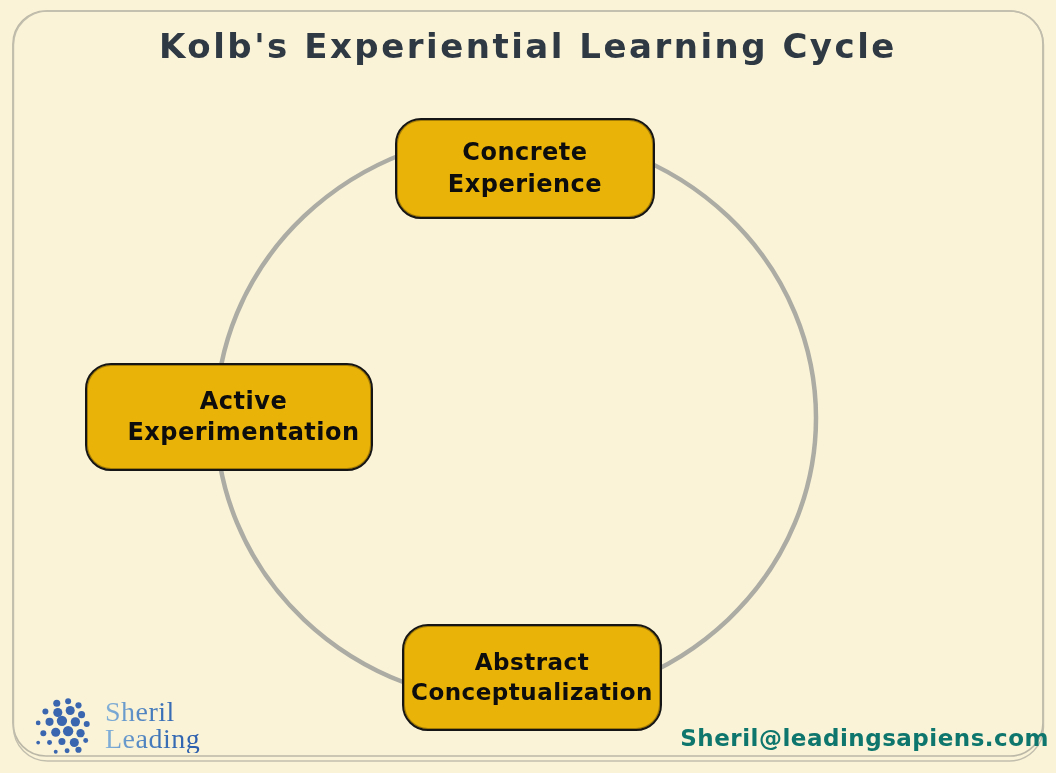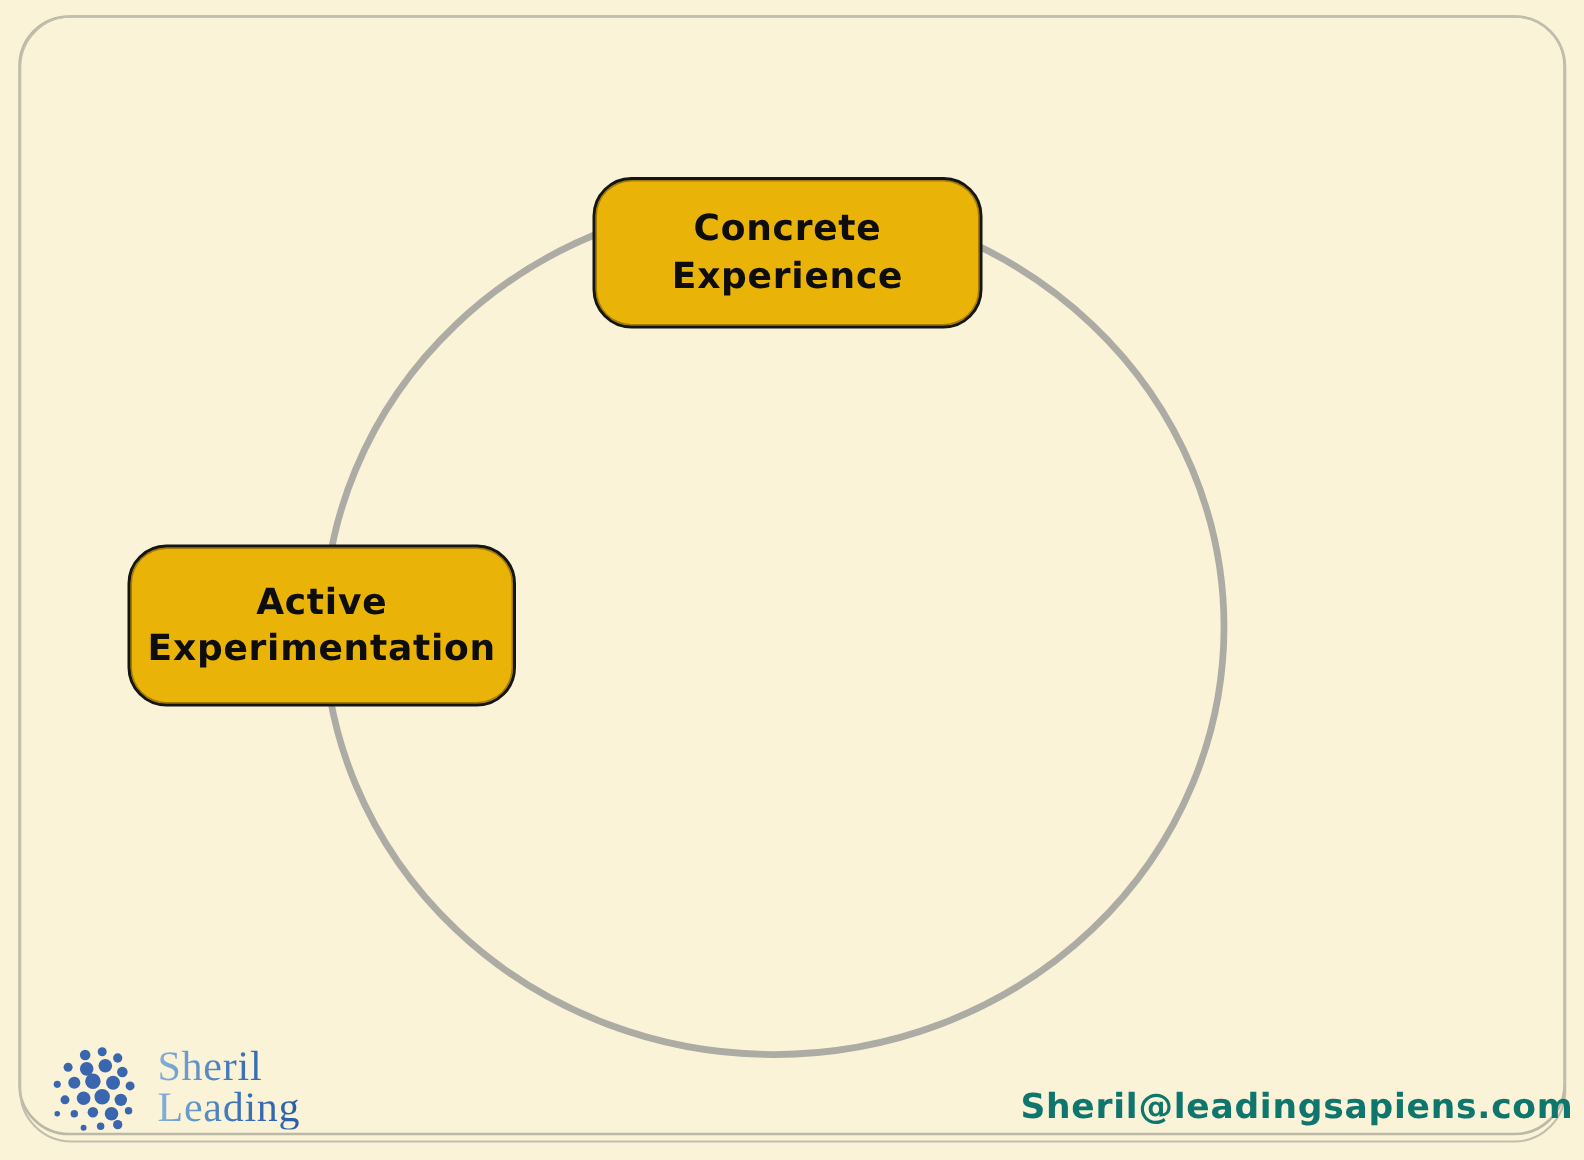--- a/index.html
+++ b/index.html
@@ -48,21 +48,21 @@
     font-size: 24px;
     font-weight: 700;
     line-height: 1.3;
     color: #0d0d0d;
     white-space: pre-line;
     letter-spacing: 0.5px;
   }
   .node-top    { left: 395px; top: 118px; width: 256px; height: 97px; }
   .node-right  { left: 682px; top: 357px; width: 254px; height: 110px; }
   .node-bottom { left: 402px; top: 624px; width: 256px; height: 103px; }
-  .node-left   { left: 85px;  top: 363px; width: 255px; height: 104px; }
+  .node-left   { left: 85px;  top: 363px; width: 255px; height: 104px; padding-left: 29px; }
   .node-bottom .node-label { font-size: 23px; }
 
   .footer-logo {
     position: absolute;
     left: 33px;
     bottom: 16px;
     display: flex;
     align-items: center;
     gap: 10px;
   }
@@ -95,27 +95,32 @@
 
   <svg class="frame-svg" viewBox="0 0 1056 773">
     <rect x="13" y="11" width="1030" height="745" rx="33" ry="33" fill="none" stroke="#BCB8A8" stroke-width="1.7"></rect>
     <rect x="13.5" y="11" width="1030" height="750" rx="34" ry="34" fill="none" stroke="#C2BEAE" stroke-width="1.4"></rect>
   </svg>
 
   <svg class="circle-svg" viewBox="0 0 1056 773">
     <ellipse cx="516" cy="418" rx="300" ry="285" fill="none" stroke="#ACACA4" stroke-width="4.5"></ellipse>
   </svg>
 
+  <div class="page-title">Kolb's Experiential Learning Cycle</div>
 
   <div class="node node-top">
     <div class="node-label">Concrete
 Experience</div>
   </div>
 
 
+  <div class="node node-bottom">
+    <div class="node-label">Abstract
+Conceptualization</div>
+  </div>
 
   <div class="node node-left">
     <div class="node-label">Active
 Experimentation</div>
   </div>
 
   <div class="footer-logo">
     <svg class="logo-mark" viewBox="0 0 60 60">
       <g fill="#3A66B0">
         <circle cx="23" cy="8" r="3.4"></circle>

